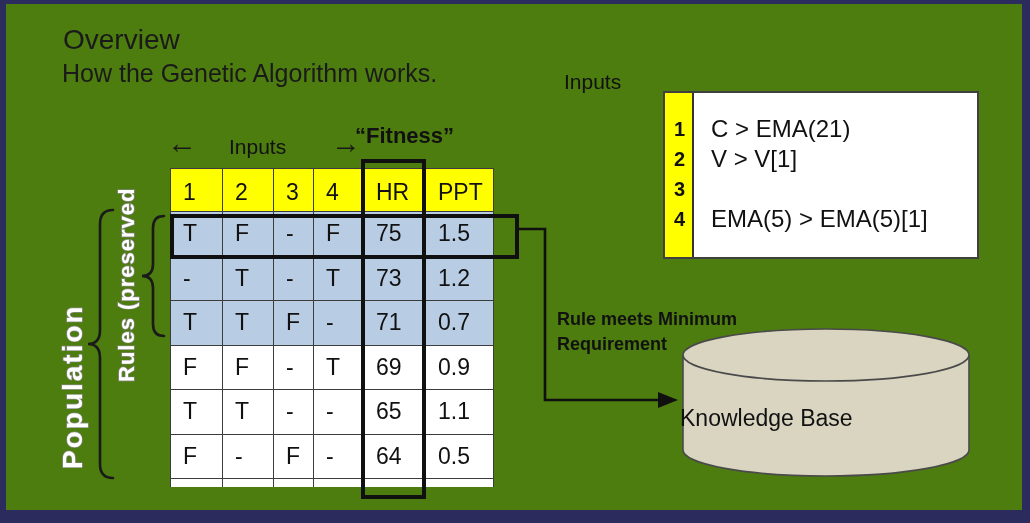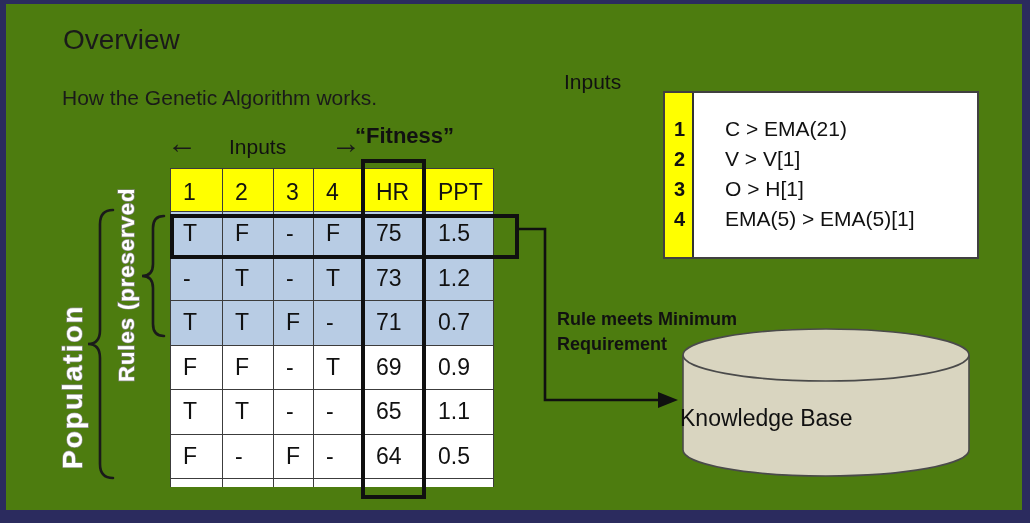--- a/index.html
+++ b/index.html
@@ -8,21 +8,21 @@
     position:relative;width:1030px;height:523px;background:#4d7c0f;
     font-family:"Liberation Sans","DejaVu Sans",sans-serif;color:#111;overflow:hidden;
   }
   .frame{
     position:absolute;inset:0;z-index:50;pointer-events:none;
     border-style:solid;border-color:#2b2b5e;
     border-top-width:4px;border-right-width:8px;border-bottom-width:13px;border-left-width:6px;
   }
   .abs{position:absolute;}
   .title{left:63px;top:24px;font-size:28px;color:#1a1a1a;}
-  .subtitle{left:62px;top:86px;font-size:21px;color:#1a1a1a;}
+  .subtitle{left:62px;top:59px;font-size:25px;color:#1a1a1a;}
 
   
   .arrow{font-size:30px;line-height:30px;color:#1a1a1a;}
   .arrow-left{left:167px;top:128px;}
   .arrow-right{left:331px;top:128px;}
   .inputs-top{left:229px;top:135px;font-size:21px;}
   .fitness{left:355px;top:123px;font-size:22px;font-weight:bold;}
 
   
   .rules-table{
@@ -58,21 +58,21 @@
 
   
   .inputs-right-label{left:564px;top:70px;font-size:21px;}
   .inputs-box{
     left:663px;top:91px;width:316px;height:168px;border:2px solid #404040;background:#ffffff;z-index:2;
   }
   .inputs-strip{position:absolute;left:0;top:0;bottom:0;width:29px;background:#ffff00;border-right:2px solid #333;}
   .inputs-rows{position:absolute;left:0;top:21px;right:0;}
   .input-row{display:flex;align-items:center;height:30px;}
   .input-num{width:29px;text-align:center;font-weight:bold;font-size:20px;flex:0 0 29px;}
-  .input-expr{padding-left:31px;font-size:21px;}
+  .input-expr{padding-left:17px;font-size:24px;}
 
   
   .annotation{left:557px;top:286px;width:230px;font-size:18px;font-weight:bold;line-height:25px;margin-top:21px;}
 
   
   .kb-svg{left:680px;top:324px;width:292px;height:160px;z-index:2;}
   .kb-label{left:680px;top:405px;width:292px;text-align:left;font-size:23px;z-index:3;}
 </style>
 </head>
 <body>
@@ -203,21 +203,20 @@
           <span class="input-expr">C &gt; EMA(21)</span>
         </div>
 
         <div class="input-row">
           <span class="input-num">2</span>
           <span class="input-expr">V &gt; V[1]</span>
         </div>
 
         <div class="input-row">
           <span class="input-num">3</span>
-          <span class="input-expr">O &gt; H[1]</span>
         </div>
 
         <div class="input-row">
           <span class="input-num">4</span>
           <span class="input-expr">EMA(5) &gt; EMA(5)[1]</span>
         </div>
       </div>
   </div>
 
   <div class="abs annotation">

